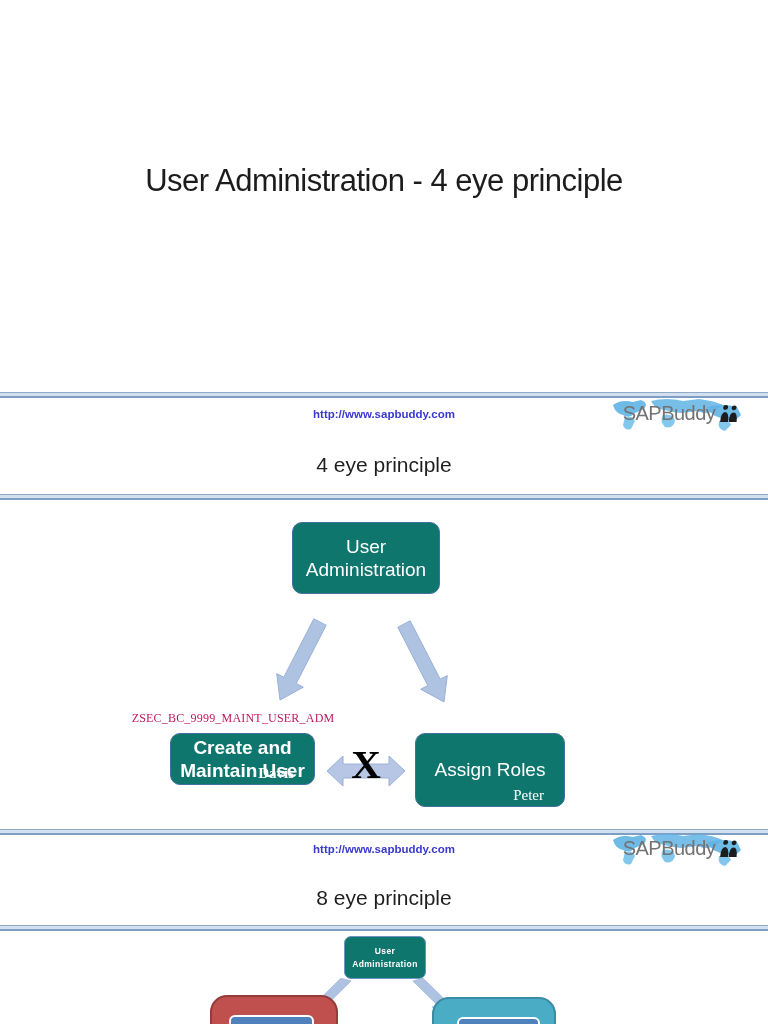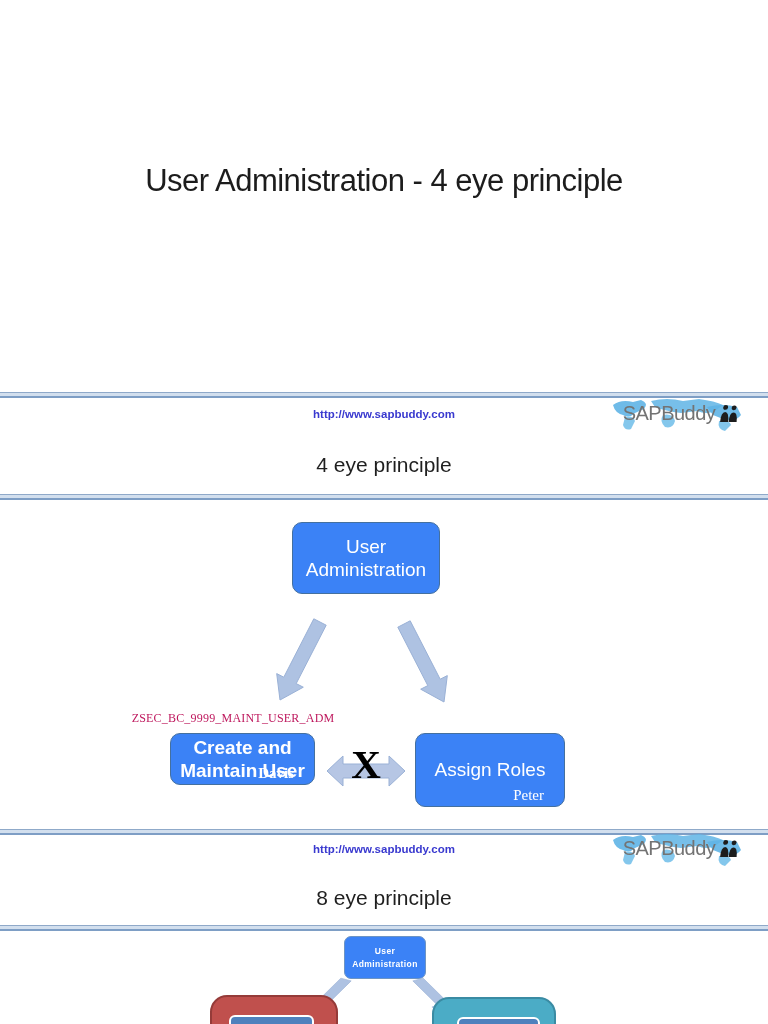--- a/index.html
+++ b/index.html
@@ -39,21 +39,21 @@
   .logo1{top:397px;} .logo2{top:832px;}
   .logo-map{position:absolute;left:0;top:0;width:132px;height:36px;}
   .logo-text{
     position:absolute;left:2px;top:5px;width:112px;text-align:center;
     font-size:20px;font-weight:500;color:#737373;letter-spacing:-0.5px;
   }
   .logo-people{position:absolute;right:2px;top:7px;width:22px;height:20px;}
   
   .node{
     position:absolute;display:flex;align-items:center;justify-content:center;
-    text-align:center;color:#fff;background:#3b82f6;
+    text-align:center;color:#fff;background:#0f766e;
     border:1px solid #44709f;border-radius:10px;
     font-size:19px;line-height:1.22;
   }
   .root-box{left:292px;top:522px;width:146px;height:70px;}
   .left-box{left:170px;top:733px;width:145px;height:52px;padding:0 2px;box-sizing:border-box;font-weight:bold;}
   .right-box{left:415px;top:733px;width:148px;height:72px;}
   .person-tag{
     position:absolute;right:20px;bottom:3px;
     font-family:"Liberation Serif",serif;font-size:15px;color:#fff;line-height:1;
   }

